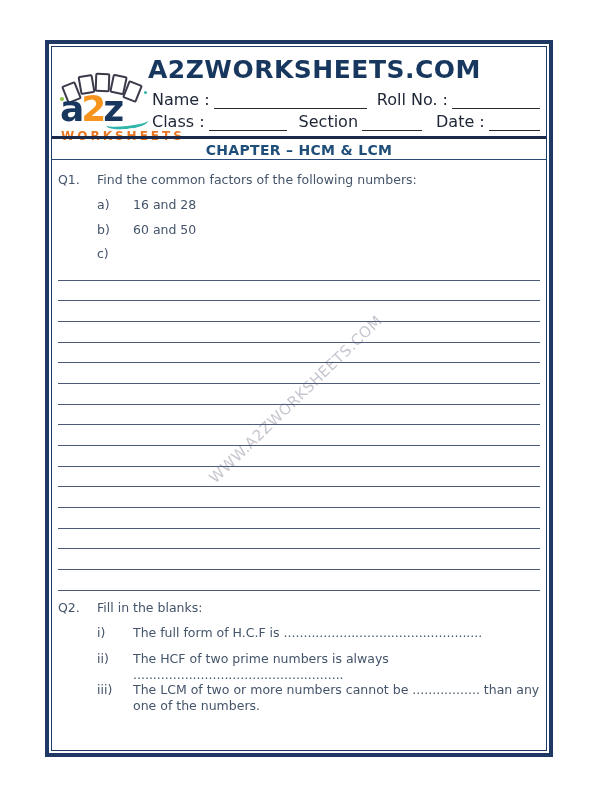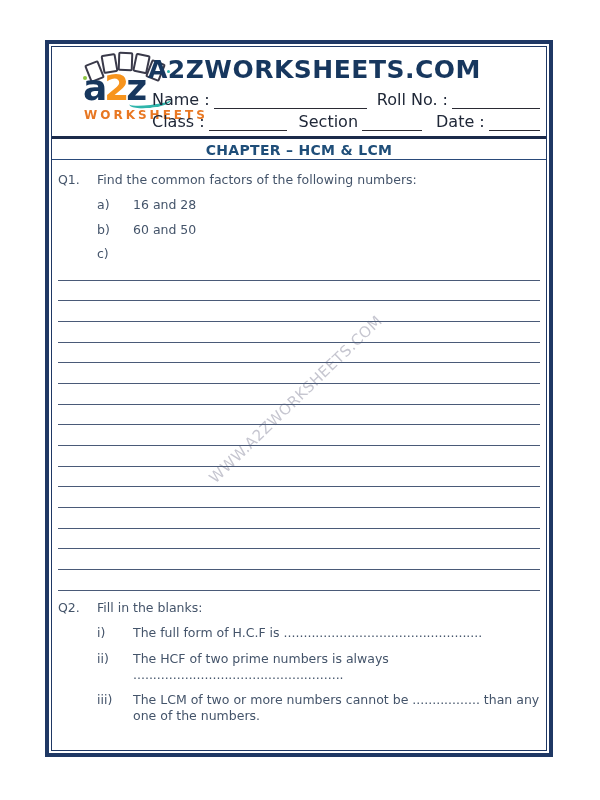--- a/index.html
+++ b/index.html
@@ -16,21 +16,21 @@
   
   .watermark { position:absolute; left:126px; top:341px; width:240px; z-index:0;
                transform:rotate(-44deg); transform-origin:center;
                font-size:15px; letter-spacing:0.5px; color:#c6c6d0; white-space:nowrap; }
 
   
   .header { position:relative; height:89px; z-index:1; }
   .site-title { position:absolute; left:96px; right:2px; top:8px; text-align:left;
                 font-size:25px; font-weight:bold; color:#17375E; letter-spacing:0.5px; }
 
-  .logo { position:absolute; left:8px; top:3px; width:94px; height:70px;margin-left:23px; }
+  .logo { position:absolute; left:8px; top:24px; width:94px; height:70px; }
   .sheet { position:absolute; width:15px; height:19px; background:#fff;
            border:2px solid #3a3a4a; border-radius:2px; }
   .s1 { left:4px;  top:12px; transform:rotate(-22deg); }
   .s2 { left:19px; top:4px;  transform:rotate(-10deg); }
   .s3 { left:35px; top:2px;  transform:rotate(2deg); }
   .s4 { left:51px; top:4px;  transform:rotate(12deg); }
   .s5 { left:65px; top:11px; transform:rotate(22deg); }
   .speck1 { position:absolute; left:0px; top:26px; width:4px; height:4px; border-radius:50%; background:#8CC63F; }
   .speck2 { position:absolute; left:84px; top:20px; width:3px; height:3px; border-radius:50%; background:#2FB5AB; }
   .a2z { position:absolute; left:0px; top:20px; font-size:36px; font-weight:bold;
@@ -68,21 +68,21 @@
   .sub-label { width:36px; flex-shrink:0; }
   .sub-text { flex:1; }
   .mt-q1 { margin-top:12px; }
   .mt-a { margin-top:9px; }
   .mt-b { margin-top:9px; }
   .mt-c { margin-top:9px; }
   .mt-ans { margin-top:10px; }
   .mt-q2 { margin-top:9px; }
   .mt-i { margin-top:9px; }
   .mt-ii { margin-top:11px; }
-  .mt-iii { margin-top:10px; }
+  .mt-iii { }
 
   .ans-row { display:flex; }
   .ans-label { width:38px; flex-shrink:0; line-height:16px; }
   .ans-lines { flex:1; }
   .ans-line { height:20.7px; border-bottom:1px solid #4a5a78; }
   .ans-line:first-child { height:9px; }
 </style>
 </head>
 <body>
 

